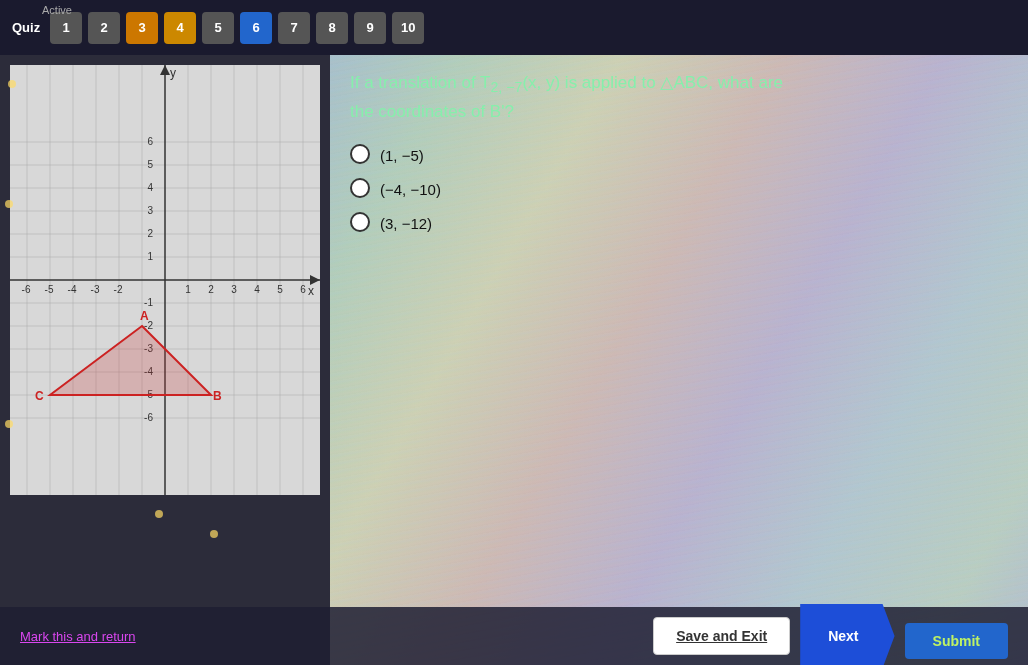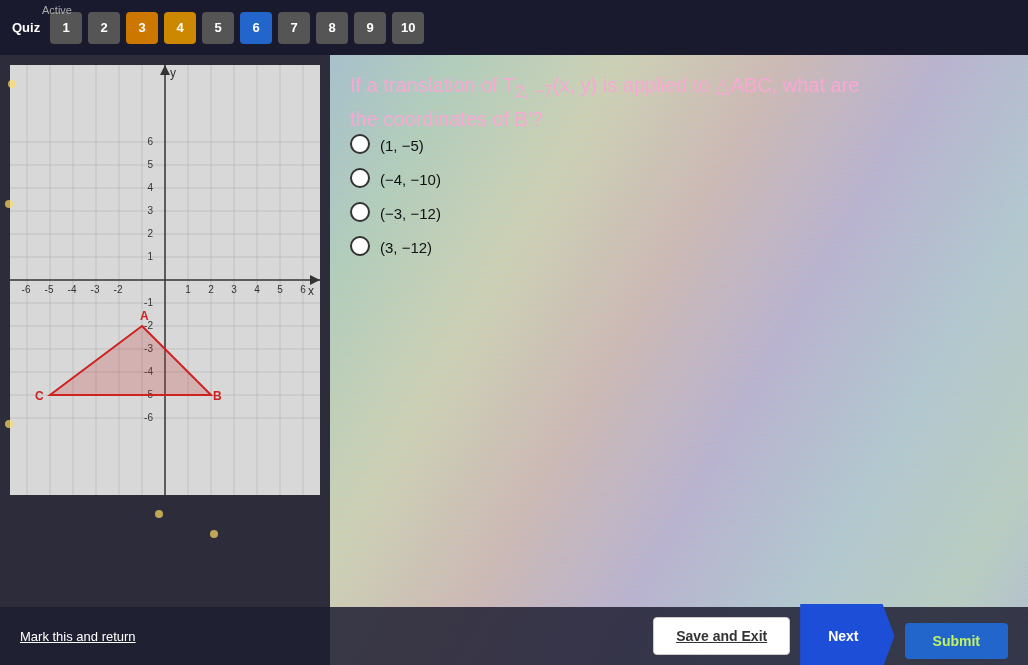--- a/index.html
+++ b/index.html
@@ -87,23 +87,24 @@
     .question-area {
       position: absolute;
       top: 60px;
       left: 340px;
       right: 10px;
       z-index: 2;
       padding: 10px;
     }
 
     .question-text {
-      color: #f9a8d4;
-      font-size: 20px;
+      color: #86efac;
+      font-size: 17px;
       line-height: 1.5;
+      margin-bottom: 20px;
       font-weight: normal;
     }
 
     .answer-choices {
       display: flex;
       flex-direction: column;
       gap: 14px;
     }
 
     .choice-item {
@@ -134,21 +135,21 @@
       height: 58px;
       background: rgba(30,30,50,0.85);
       z-index: 10;
       display: flex;
       align-items: center;
       justify-content: space-between;
       padding: 0 20px;
     }
 
     .mark-link {
-      color: #ffffff;
+      color: #d946ef;
       font-size: 13px;
       text-decoration: underline;
       cursor: pointer;
     }
 
     .btn-group {
       display: flex;
       gap: 10px;
       align-items: center;
     }
@@ -359,24 +360,20 @@
     <div class="choice-item">
       <div class="choice-radio"></div>
       <span class="choice-text">(1, −5)</span>
     </div>
     <div class="choice-item">
       <div class="choice-radio"></div>
       <span class="choice-text">(−4, −10)</span>
     </div>
     <div class="choice-item">
       <div class="choice-radio"></div>
-      <span class="choice-text">(−3, −12)</span>
-    </div>
-    <div class="choice-item">
-      <div class="choice-radio"></div>
       <span class="choice-text">(3, −12)</span>
     </div>
   </div>
 </div>
 
 <div class="bottom-bar">
   <span class="mark-link">Mark this and return</span>
 
   <div class="btn-group">
     <button class="btn-save-exit">Save and Exit</button>

